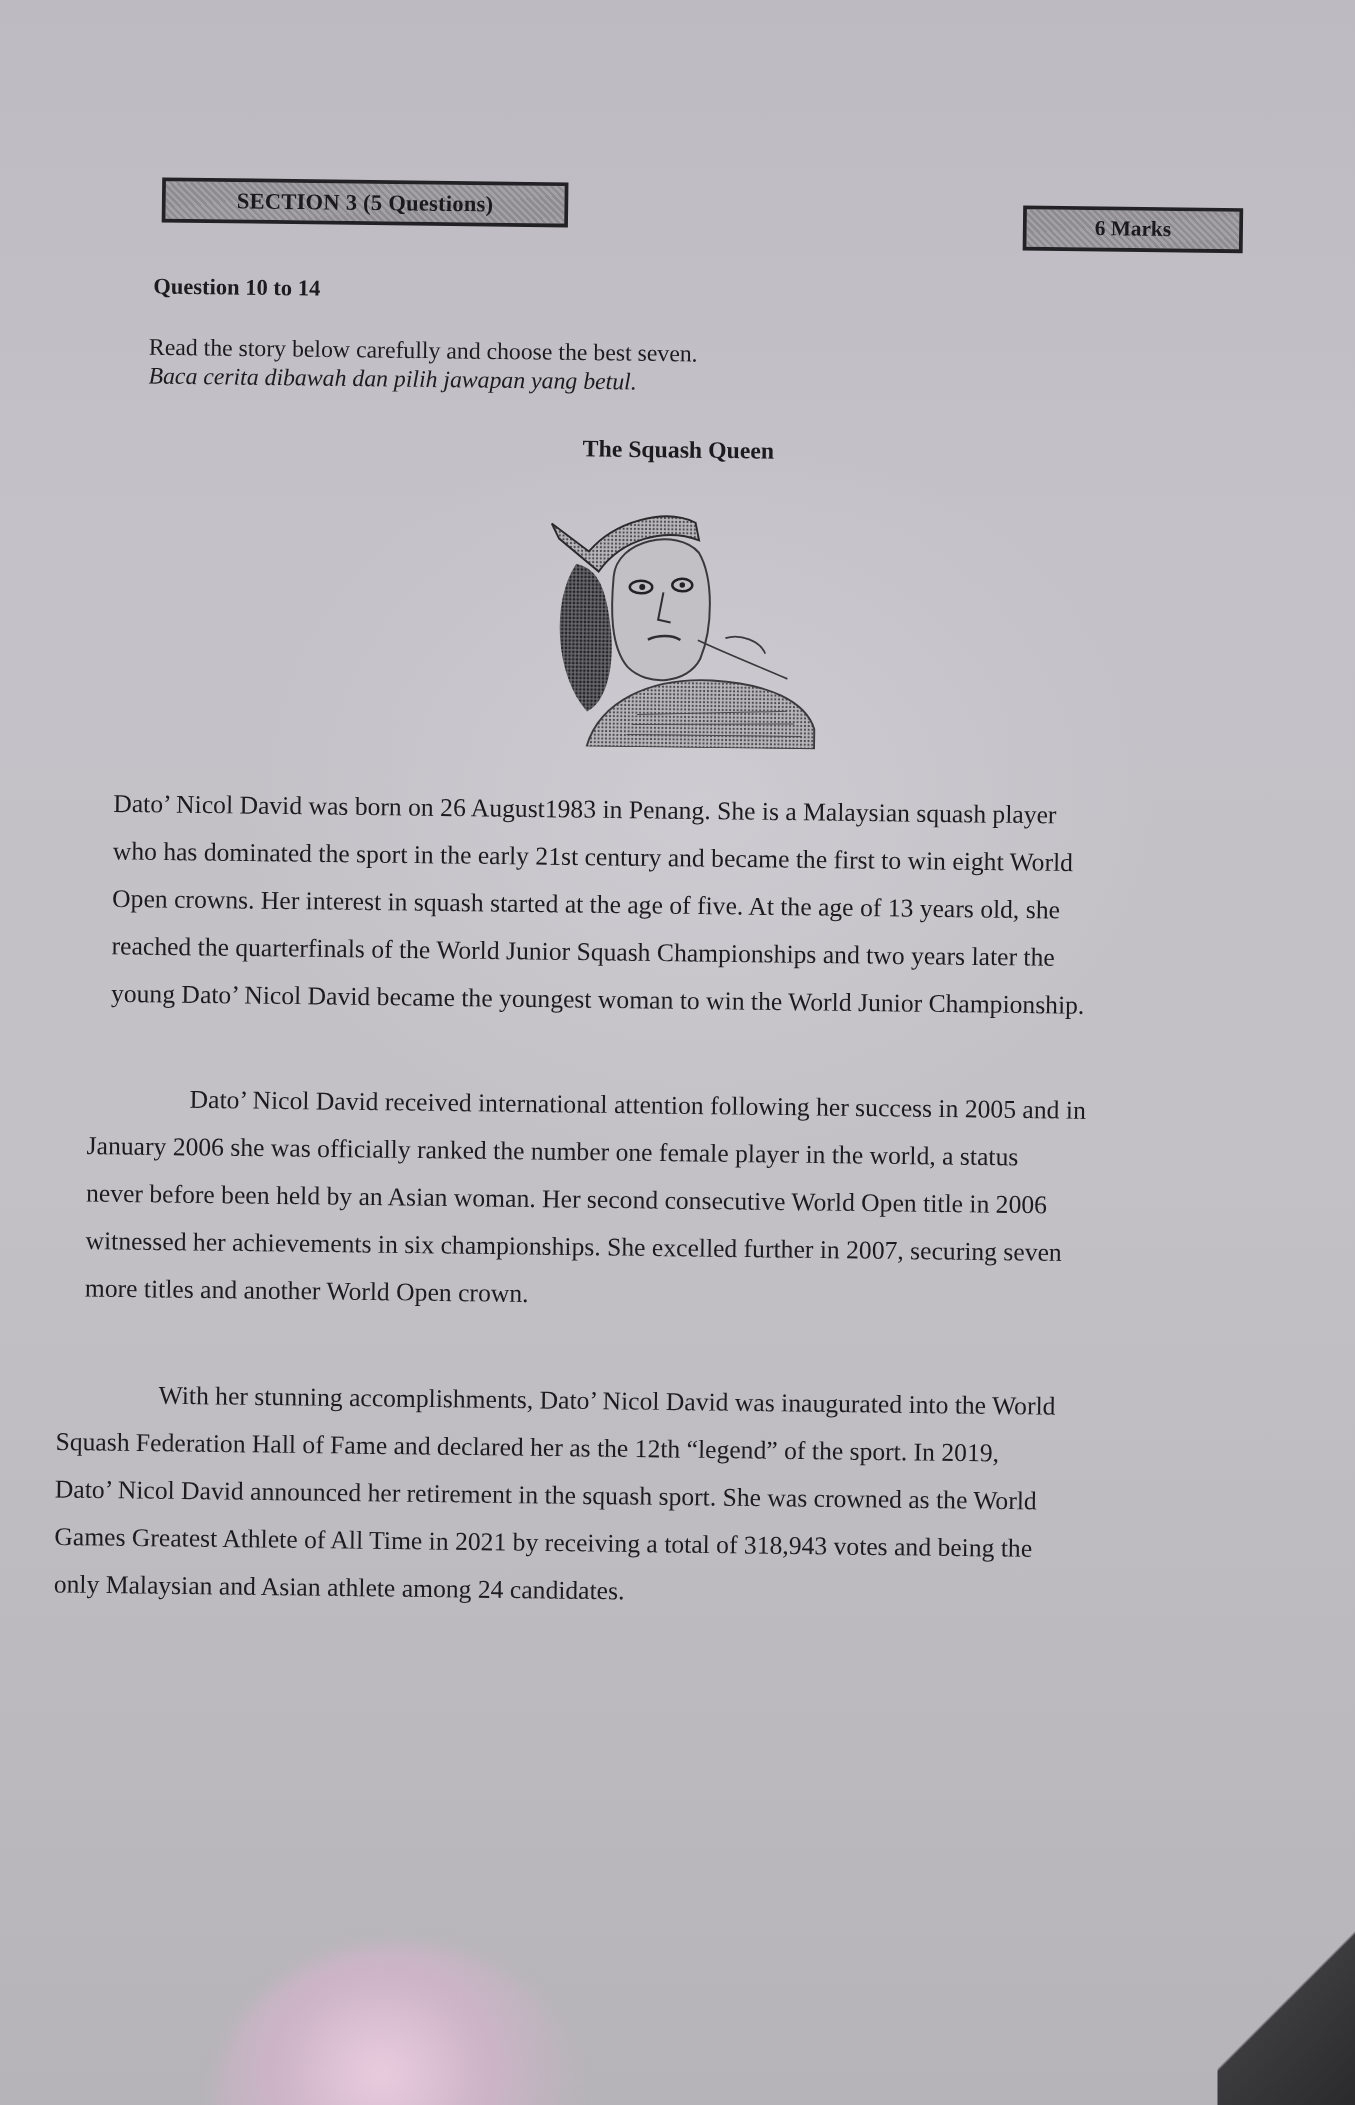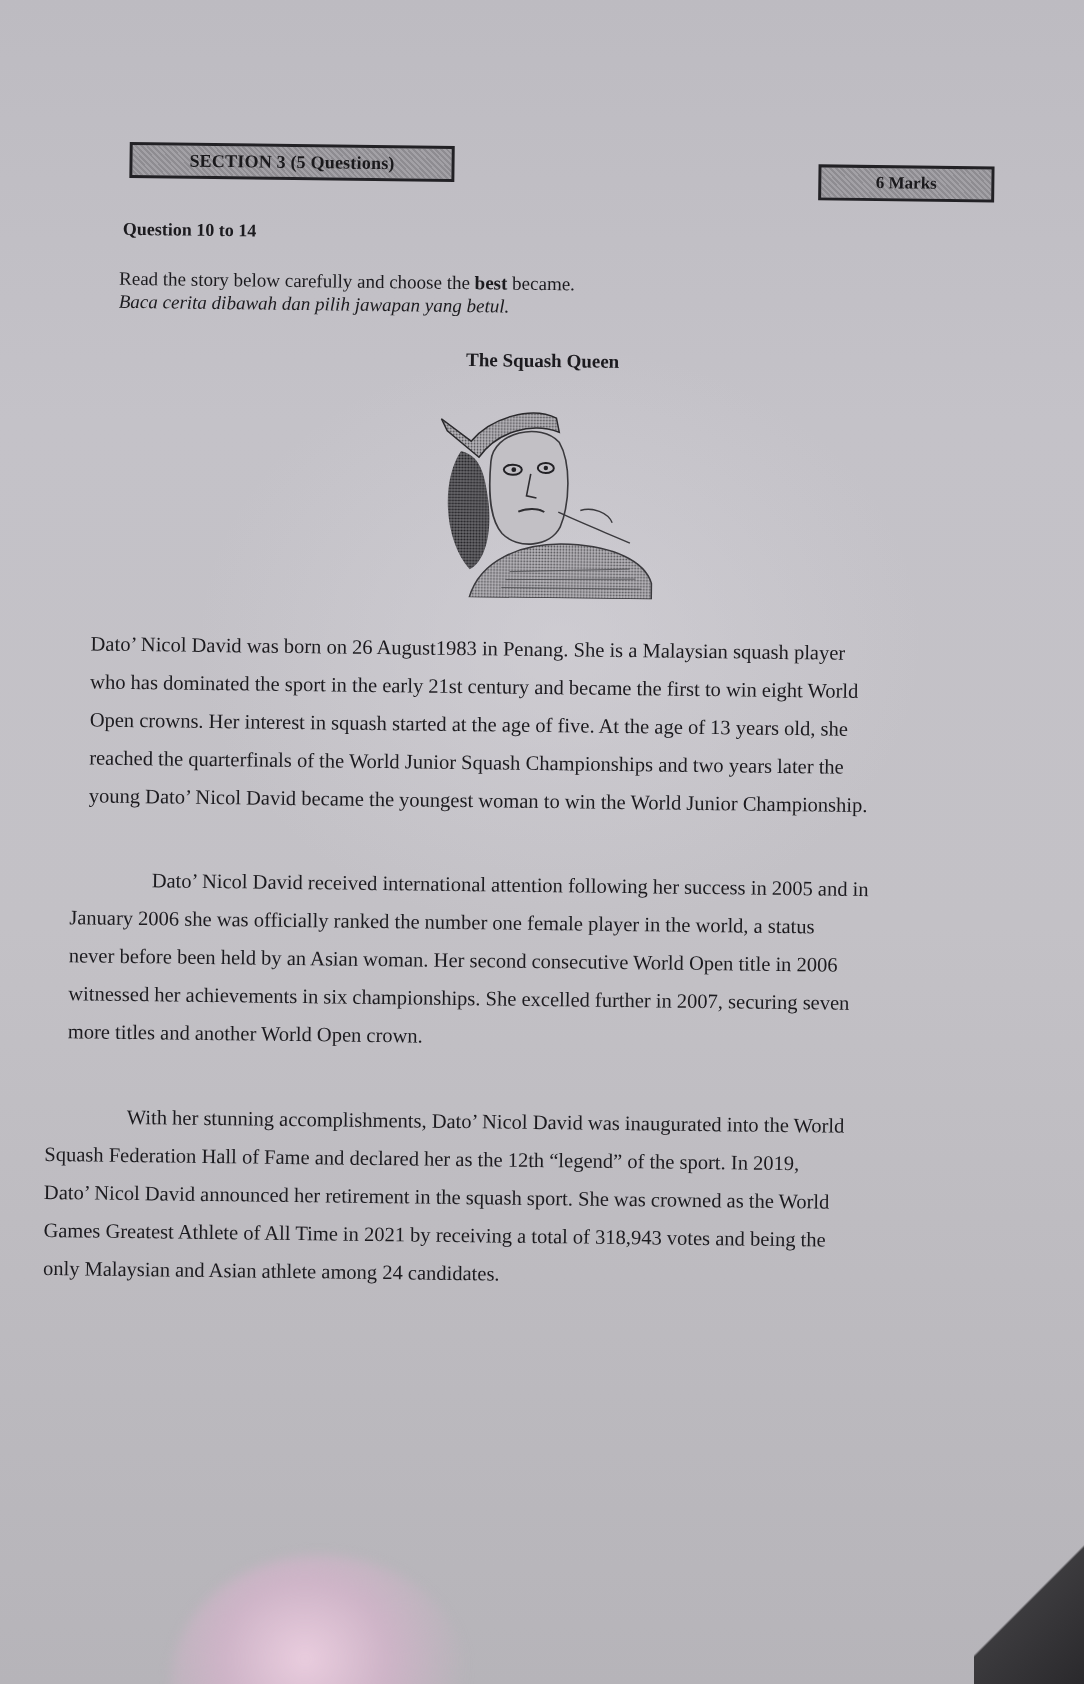--- a/index.html
+++ b/index.html
@@ -39,21 +39,21 @@
       position: absolute; left: 812px; top: 161px; width: 176px; height: 36px;
       border: 3px solid #222125;
       background: repeating-linear-gradient(45deg, #a3a1a6 0 2px, #8e8c91 2px 4px);
       display: flex; align-items: center; justify-content: center;
       font-weight: bold; font-size: 17px; color: #1a191c; box-sizing: border-box;
     }
     .question-range {
       position: absolute; left: 117px; top: 224px; font-weight: bold; font-size: 18px;
     }
     .instructions { position: absolute; left: 114px; top: 272px; font-size: 19px; line-height: 23px; }
-    .instructions .en b { font-weight: bold; }
+    .instructions .en b { font-weight: normal; }
     .instructions .ms { font-style: italic; }
     .story-title {
       position: absolute; left: 462px; top: 350px; font-weight: bold; font-size: 19px;
     }
     .illustration { position: absolute; left: 428px; top: 392px; width: 240px; height: 206px; }
 
     .para { position: absolute; font-size: 20.5px; line-height: 38px; text-align: justify; text-align-last: left; }
     .para .line { display: block; white-space: nowrap; }
     .p1 { left: 90px; top: 630px; width: 914px; }
     .p2 { left: 72px; top: 866px; width: 936px; }
@@ -73,21 +73,21 @@
     <span>SECTION 3 (5 Questions)</span>
   </div>
 
   <div class="marks-box">
     <span>6 Marks</span>
   </div>
 
   <div class="question-range">Question 10 to 14</div>
 
   <div class="instructions">
-    <div class="en"><span>Read the story below carefully and choose the </span><b>best</b><span> became.</span></div>
+    <div class="en"><span>Read the story below carefully and choose the </span><b>best</b><span> seven.</span></div>
     <div class="ms">Baca cerita dibawah dan pilih jawapan yang betul.</div>
   </div>
 
   <div class="story-title">The Squash Queen</div>
 
   <svg class="illustration" viewBox="0 0 240 206">
     <defs>
       <pattern id="dots" width="3" height="3" patternUnits="userSpaceOnUse">
         <rect width="3" height="3" fill="#b9b7bc"></rect>
         <circle cx="1.5" cy="1.5" r="0.9" fill="#4a494d"></circle>

